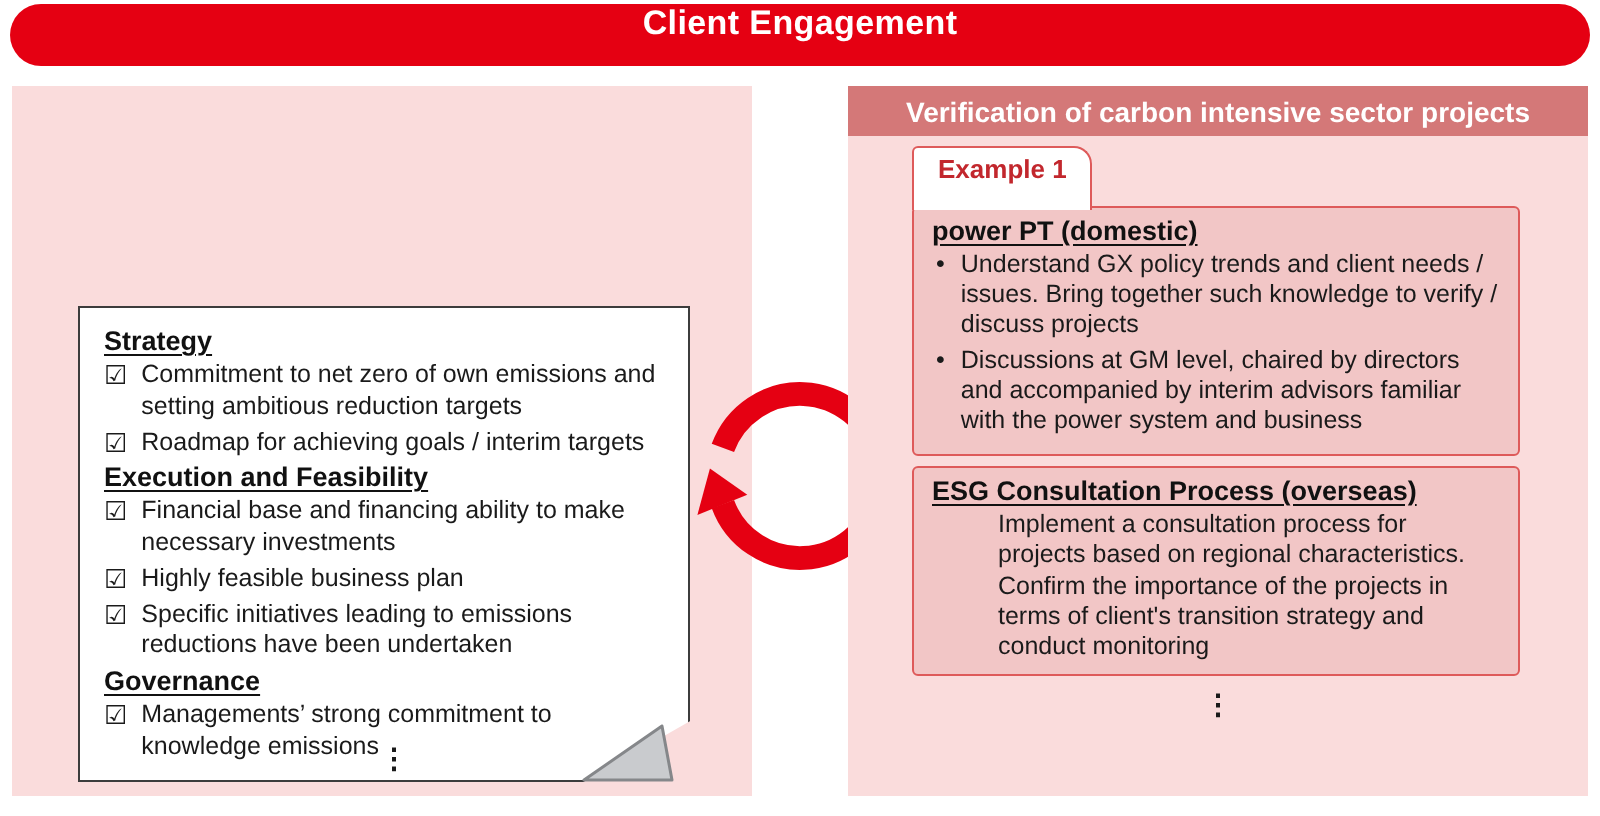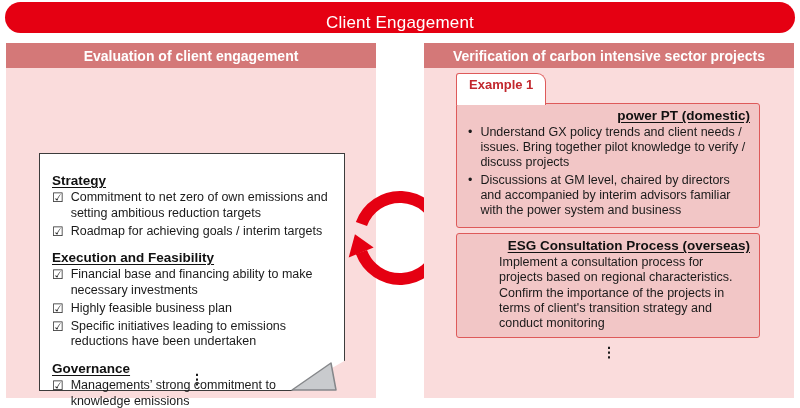--- a/index.html
+++ b/index.html
@@ -2,22 +2,22 @@
 <html><head>
 <meta charset="utf-8">
 <style>
   * { margin:0; padding:0; box-sizing:border-box; }
   body { font-family:"Liberation Sans", sans-serif; background:#ffffff; }
   .stage { position:relative; width:800px; height:408px; background:#ffffff; overflow:hidden; }
 
   .title-bar {
     position:absolute; left:5px; top:2px; width:790px; height:31px;
     background:#e50012; border-radius:16px;
-    display:flex; align-items:flex-end; justify-content:center;
-    color:#ffffff; font-weight:normal; font-size:17px; letter-spacing:.2px;
+    display:flex; align-items:flex-start; justify-content:center;
+    color:#ffffff; font-weight:bold; font-size:17px; letter-spacing:.2px;
   }
 
   .panel { position:absolute; top:43px; width:370px; height:355px; background:#fadcdc; }
   .panel-left  { left:6px; }
   .panel-right { left:424px; }
 
   .panel-header {
     height:25px; background:#d47878;
     display:flex; align-items:center; justify-content:center;
     color:#ffffff; font-weight:bold; font-size:14px;
@@ -29,21 +29,21 @@
   }
 
   
   .note {
     position:absolute; left:33px; top:110px; width:306px; height:238px;
     background:#ffffff; border:1.5px solid #3c3c3c;
     padding:8px 8px 4px 12px; color:#1a1a1a;
   }
   .note-heading {
     font-size:13.5px; font-weight:bold; text-decoration:underline;
-    text-underline-offset:2px; margin:11px 0 2px 0; color:#111;
+    text-underline-offset:2px; margin:1px 0 2px 0; color:#111;
   }
   .chk-item { display:flex; gap:7px; font-size:12.5px; line-height:1.26; margin:1px 0 2px 0; }
   .chk { flex:0 0 auto; font-size:13px; line-height:1.2; }
   .note-dots {
     position:absolute; left:150px; bottom:3px;
     font-size:14px; font-weight:bold; color:#1a1a1a; letter-spacing:0;
   }
   .fold-svg { position:absolute; right:-2px; bottom:-2px; display:block; }
 
   
@@ -56,41 +56,38 @@
     background:#ffffff; border:1.5px solid #de5a5a; border-bottom:none;
     border-radius:3px 9px 0 0; padding:3px 12px 13px 12px;
     font-size:13px; font-weight:bold; color:#c2272d; margin-bottom:-2px;
   }
   .example-box {
     position:relative; z-index:1;
     background:#f2c6c6; border:1.5px solid #de5a5a; border-radius:3px;
     padding:4px 9px 6px 9px; color:#1a1a1a;
   }
   .example-title {
-    text-align:right; font-size:13.5px; font-weight:bold;
+    text-align:left; font-size:13.5px; font-weight:bold;
     text-decoration:underline; text-underline-offset:2px; margin-bottom:2px; color:#111;
   }
   .bullet-item { display:flex; gap:8px; font-size:12.5px; line-height:1.2; margin:2px 0 3px 2px; }
   .bullet { flex:0 0 auto; }
   .example-body { font-size:12.5px; line-height:1.22; padding:0 1px;margin-left:32px; }
   .panel-dots { text-align:center; font-size:14px; font-weight:bold; color:#1a1a1a; margin-top:6px; }
 </style>
 </head>
 <body>
 
 <div class="stage">
 
   <div class="title-bar">
     <span>Client Engagement</span>
   </div>
 
   <div class="panel panel-left">
-    <div class="panel-header">
-      <span>Evaluation of client engagement</span>
-    </div>
 
     <div class="note">
       <div class="note-heading">Strategy</div>
       <div class="chk-item">
         <span class="chk">☑</span>
         <span>Commitment to net zero of own emissions and setting ambitious reduction targets</span>
       </div>
       <div class="chk-item">
         <span class="chk">☑</span>
         <span>Roadmap for achieving goals / interim targets</span>
@@ -138,21 +135,21 @@
     </div>
 
     <div class="example">
       <div class="example-tab">
         <span>Example 1</span>
       </div>
       <div class="example-box">
         <div class="example-title">power PT (domestic)</div>
         <div class="bullet-item">
           <span class="bullet">•</span>
-          <span>Understand GX policy trends and client needs / issues. Bring together pilot knowledge to verify / discuss projects</span>
+          <span>Understand GX policy trends and client needs / issues. Bring together such knowledge to verify / discuss projects</span>
         </div>
         <div class="bullet-item">
           <span class="bullet">•</span>
           <span>Discussions at GM level, chaired by directors and accompanied by interim advisors familiar with the power system and business</span>
         </div>
       </div>
     </div>
 
     <div class="example">
       <div class="example-box">

